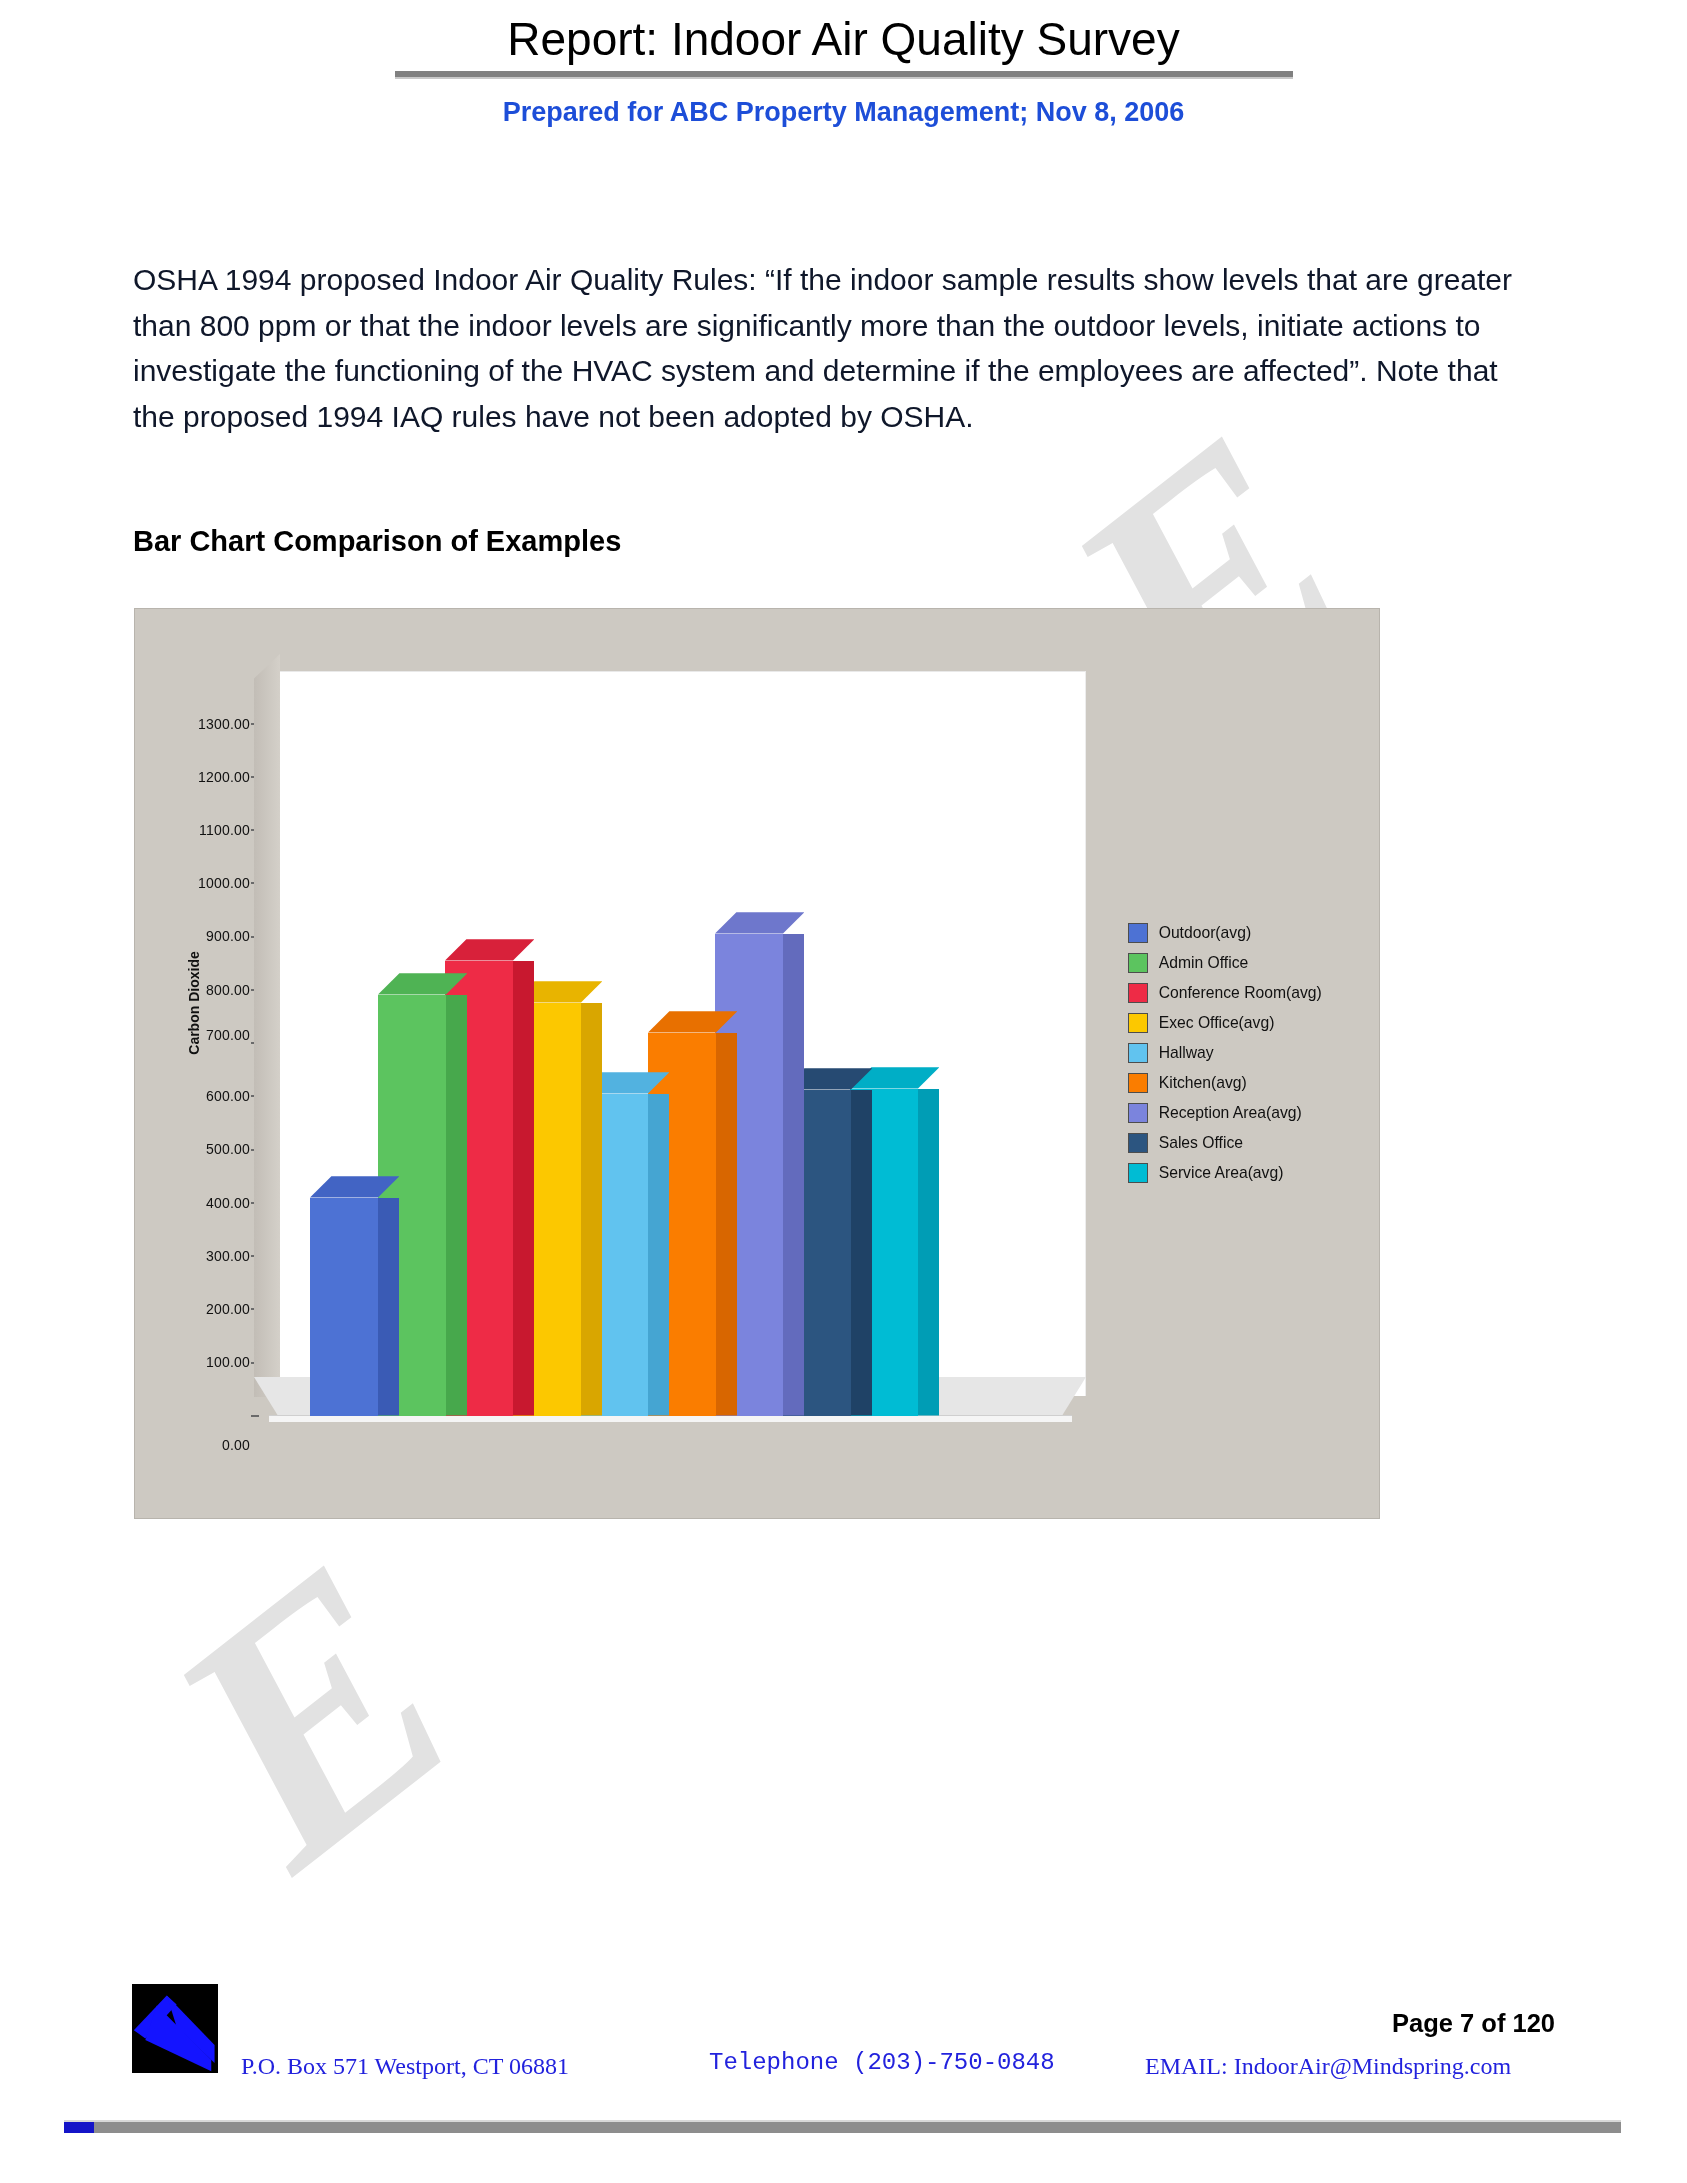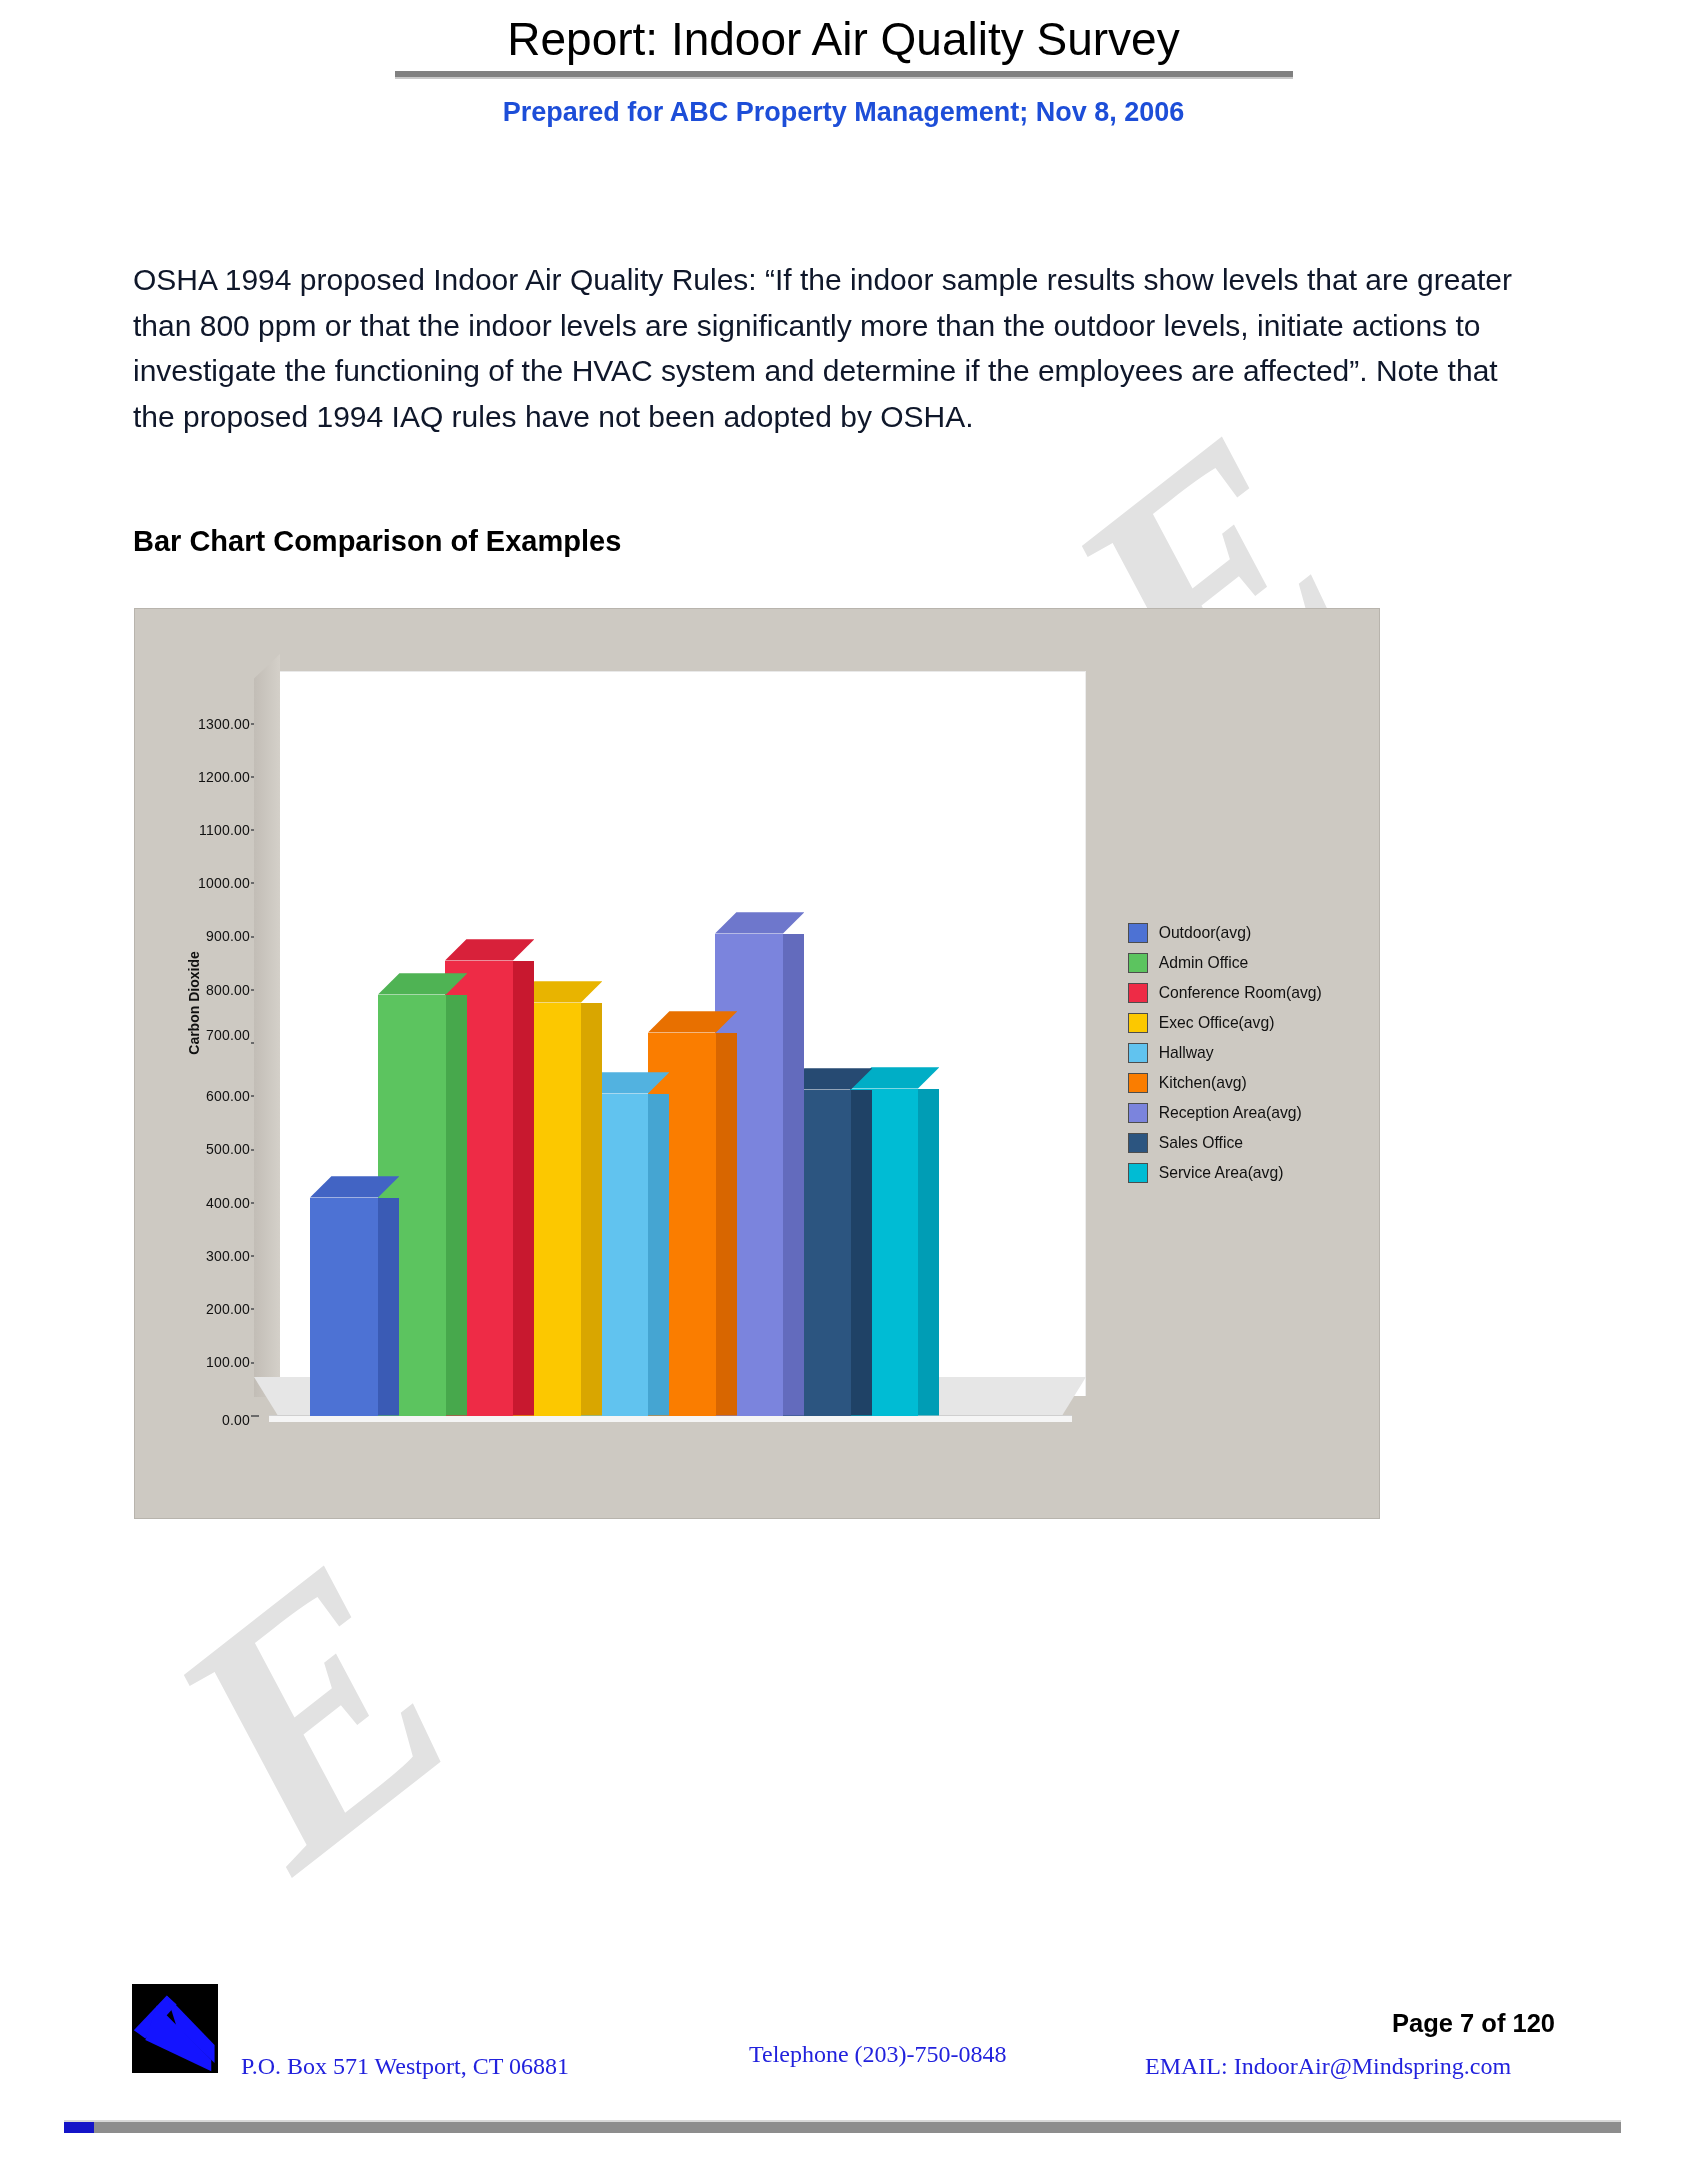--- a/index.html
+++ b/index.html
@@ -199,25 +199,24 @@
     font-family:"Liberation Sans", sans-serif;
     white-space:nowrap;
   }
   #footer-address{
     position:absolute; left:241px; top:84px;
     font-size:24px; color:#2222dd;
     font-family:"Liberation Serif", serif;
     white-space:nowrap;
   }
   #footer-phone{
-    position:absolute; left:709px; top:72px;
+    position:absolute; left:709px; top:80px;
     font-size:24px; color:#2222dd;
-    font-family:Liberation Serif, serif;
-    white-space:nowrap;
-    margin-left:40px;
+    font-family:Liberation Mono, monospace;
+    white-space:nowrap;
   }
   #footer-email{
     position:absolute; left:1145px; top:84px;
     font-size:24px; color:#2222dd;
     font-family:"Liberation Serif", serif;
     white-space:nowrap;
   }
   #footer-page{
     position:absolute; right:132px; top:40px;
     font-size:25.5px; font-weight:700; color:#000;
@@ -278,21 +277,21 @@
         <div class="ytick-label" style="top: 540px;">500.00</div>
         <div class="ytick-mark" style="top: 540px;"></div>
         <div class="ytick-label" style="top: 594px;">400.00</div>
         <div class="ytick-mark" style="top: 593px;"></div>
         <div class="ytick-label" style="top: 647px;">300.00</div>
         <div class="ytick-mark" style="top: 646px;"></div>
         <div class="ytick-label" style="top: 700px;">200.00</div>
         <div class="ytick-mark" style="top: 699px;"></div>
         <div class="ytick-label" style="top: 753px;">100.00</div>
         <div class="ytick-mark" style="top: 753px;"></div>
-        <div class="ytick-label" style="top: 811px;">0.00</div>
+        <div class="ytick-label" style="top: 836px;">0.00</div>
         <div class="ytick-mark" style="top: 806px;"></div>
       </div>
     <div id="y-axis-title">Carbon Dioxide</div>
 
     <div id="plot-3d">
       <div id="plot-back"></div>
       <div id="plot-wall"></div>
       <div id="floor-poly"></div>
       <div id="floor-front-edge"></div>
       <div id="bars-layer">

